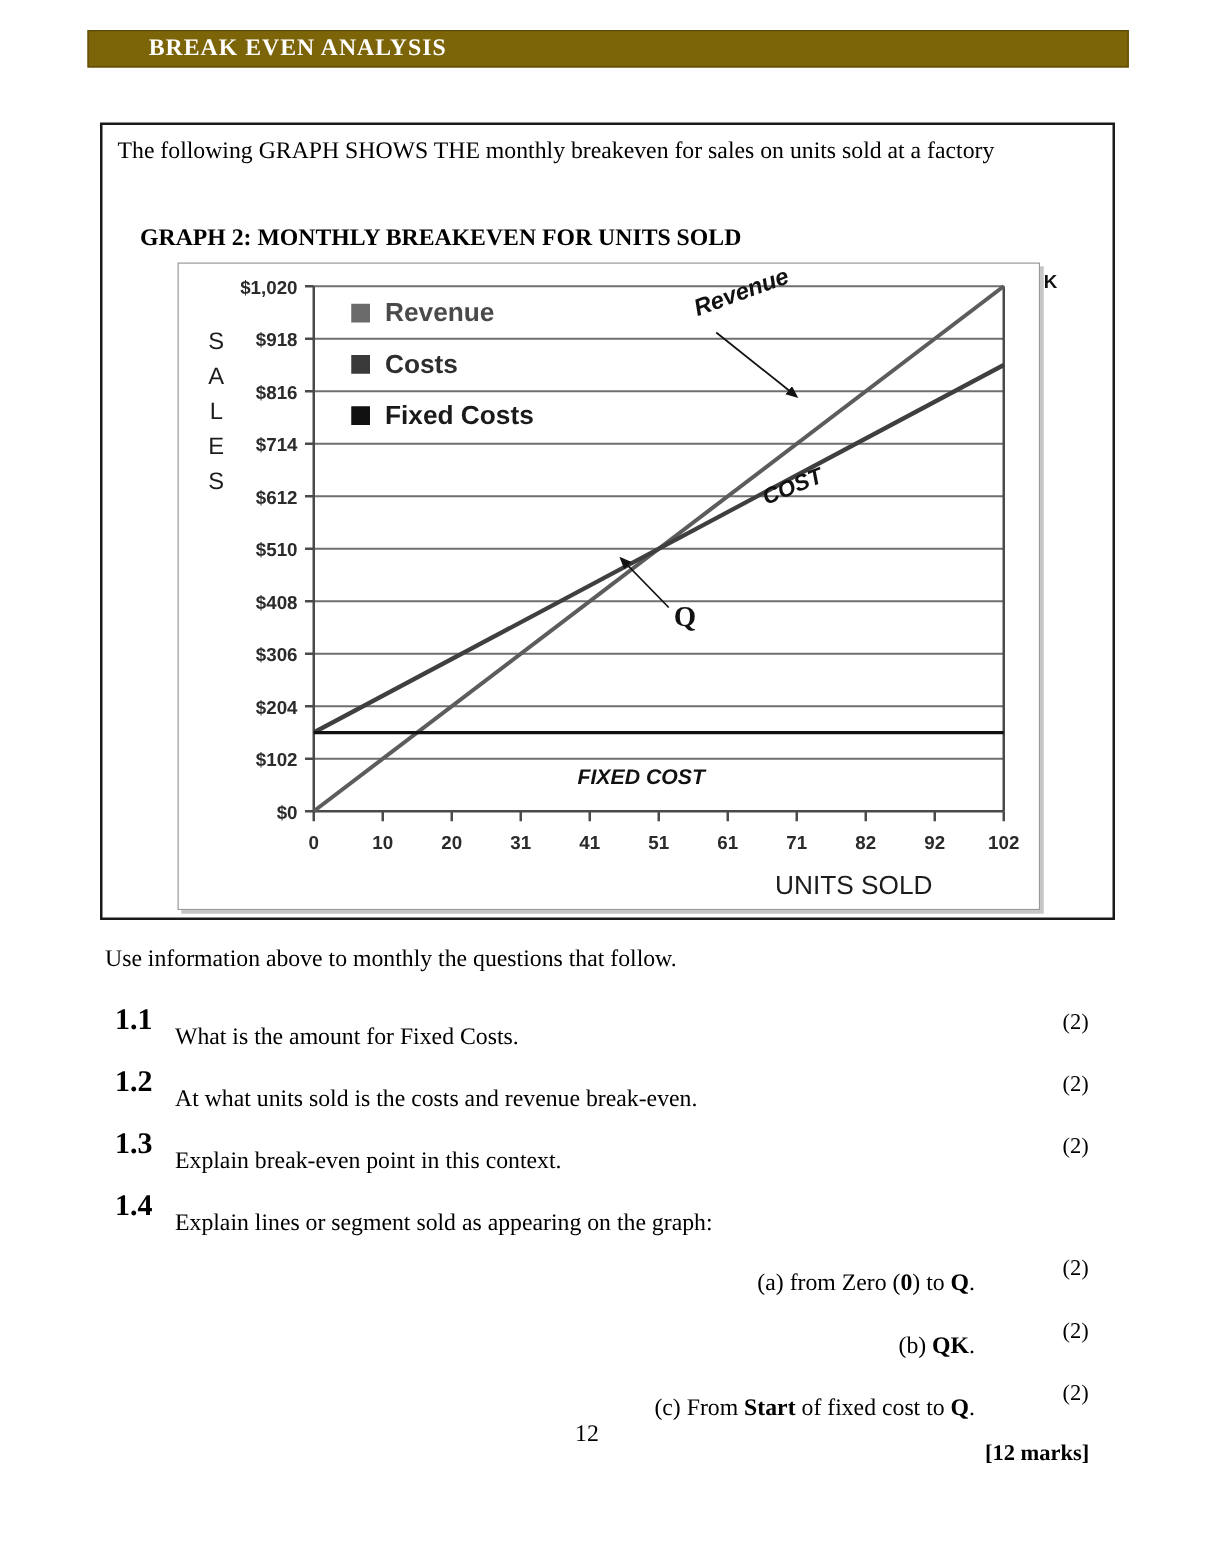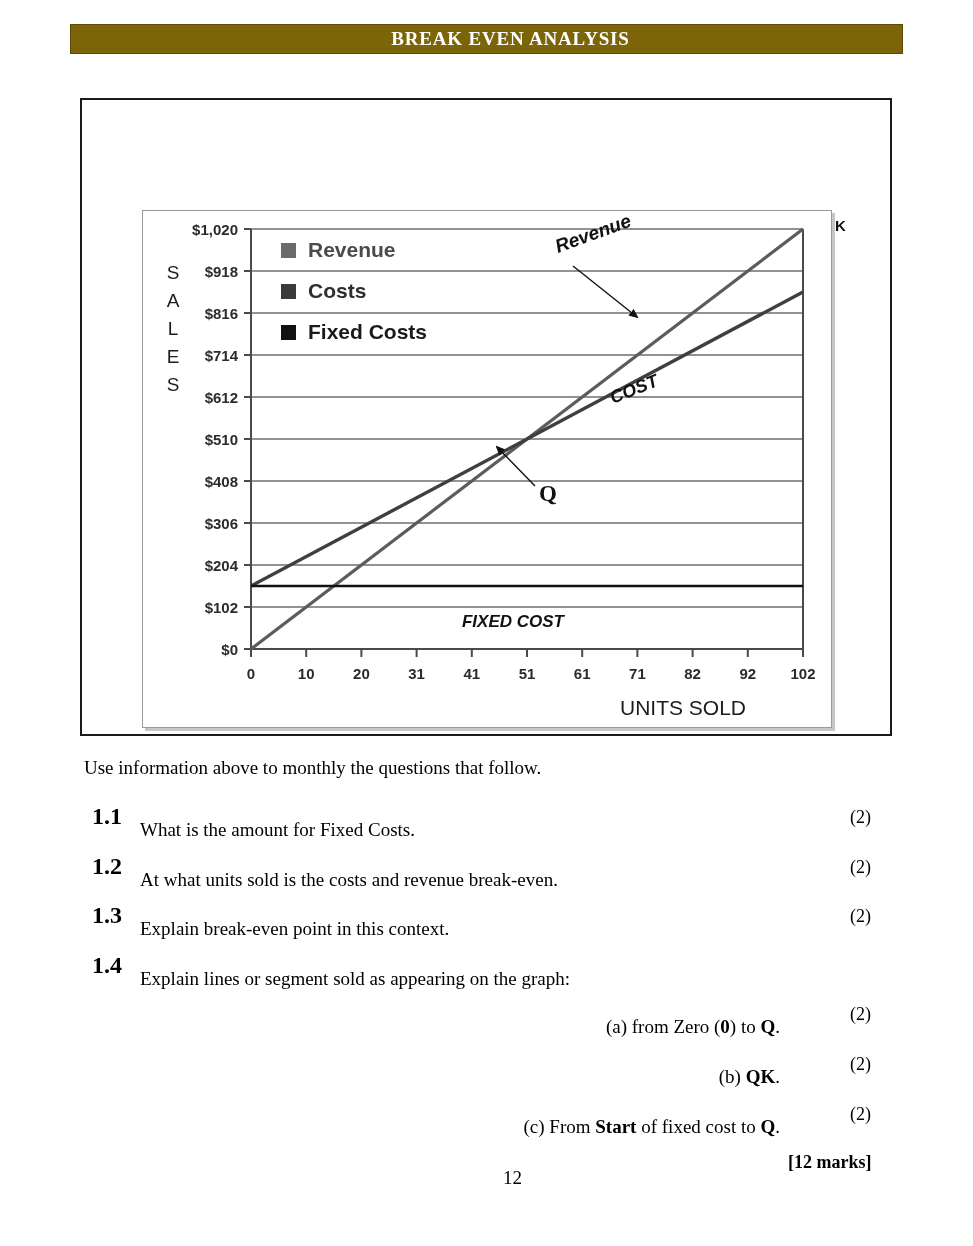--- a/index.html
+++ b/index.html
@@ -21,21 +21,21 @@
     position: absolute;
     left: 70px;
     top: 24px;
     width: 833px;
     height: 30px;
     background: #7c6409;
     border: 1px solid #5c4a06;
     box-sizing: border-box;
     display: flex;
     align-items: center;
-    justify-content: center;
+    justify-content: flex-start;
     padding-left: 48px;
   }
   #banner-title {
     color: #ffffff;
     font-family: "Liberation Serif", "DejaVu Serif", serif;
     font-weight: bold;
     font-size: 19px;
     letter-spacing: 0.8px;
   }
 
@@ -130,43 +130,44 @@
   #total-marks {
     position: absolute;
     left: 788px;
     top: 1152px;
     font-size: 18px;
     font-weight: bold;
   }
   #page-number {
     position: absolute;
     left: 460px;
-    top: 1167px;
-    font-size: 19px;
-    margin-left: 43px;
+    top: 1137px;
+    font-size: 19px;
   }
   #turn-over {
     position: absolute;
     left: 684px;
     top: 1201px;
     font-size: 19px;
     margin-top: 44px;
   }
   b, strong { font-weight: bold; }
 </style>
 </head>
 <body>
 
 <div id="banner">
   <span id="banner-title">BREAK EVEN ANALYSIS</span>
 </div>
 
 <div id="content-box">
 
-
+  <div id="intro-text">The following GRAPH SHOWS THE monthly breakeven for sales on units sold at a factory</div>
+
+  <div id="graph-heading">GRAPH 2: MONTHLY BREAKEVEN FOR UNITS SOLD</div>
 
   <div id="chart-frame">
     <span class="k-label">K</span>
 
     <svg id="chart-svg" width="688" height="516" viewBox="0 0 688 516">
       <rect x="0" y="0" width="688" height="516" fill="#ffffff"></rect>
 
       <g>
         <line x1="108" y1="18" x2="660" y2="18" stroke="#6f6f6f" stroke-width="1.6"></line>
         <line x1="108" y1="60" x2="660" y2="60" stroke="#6f6f6f" stroke-width="1.6"></line>

